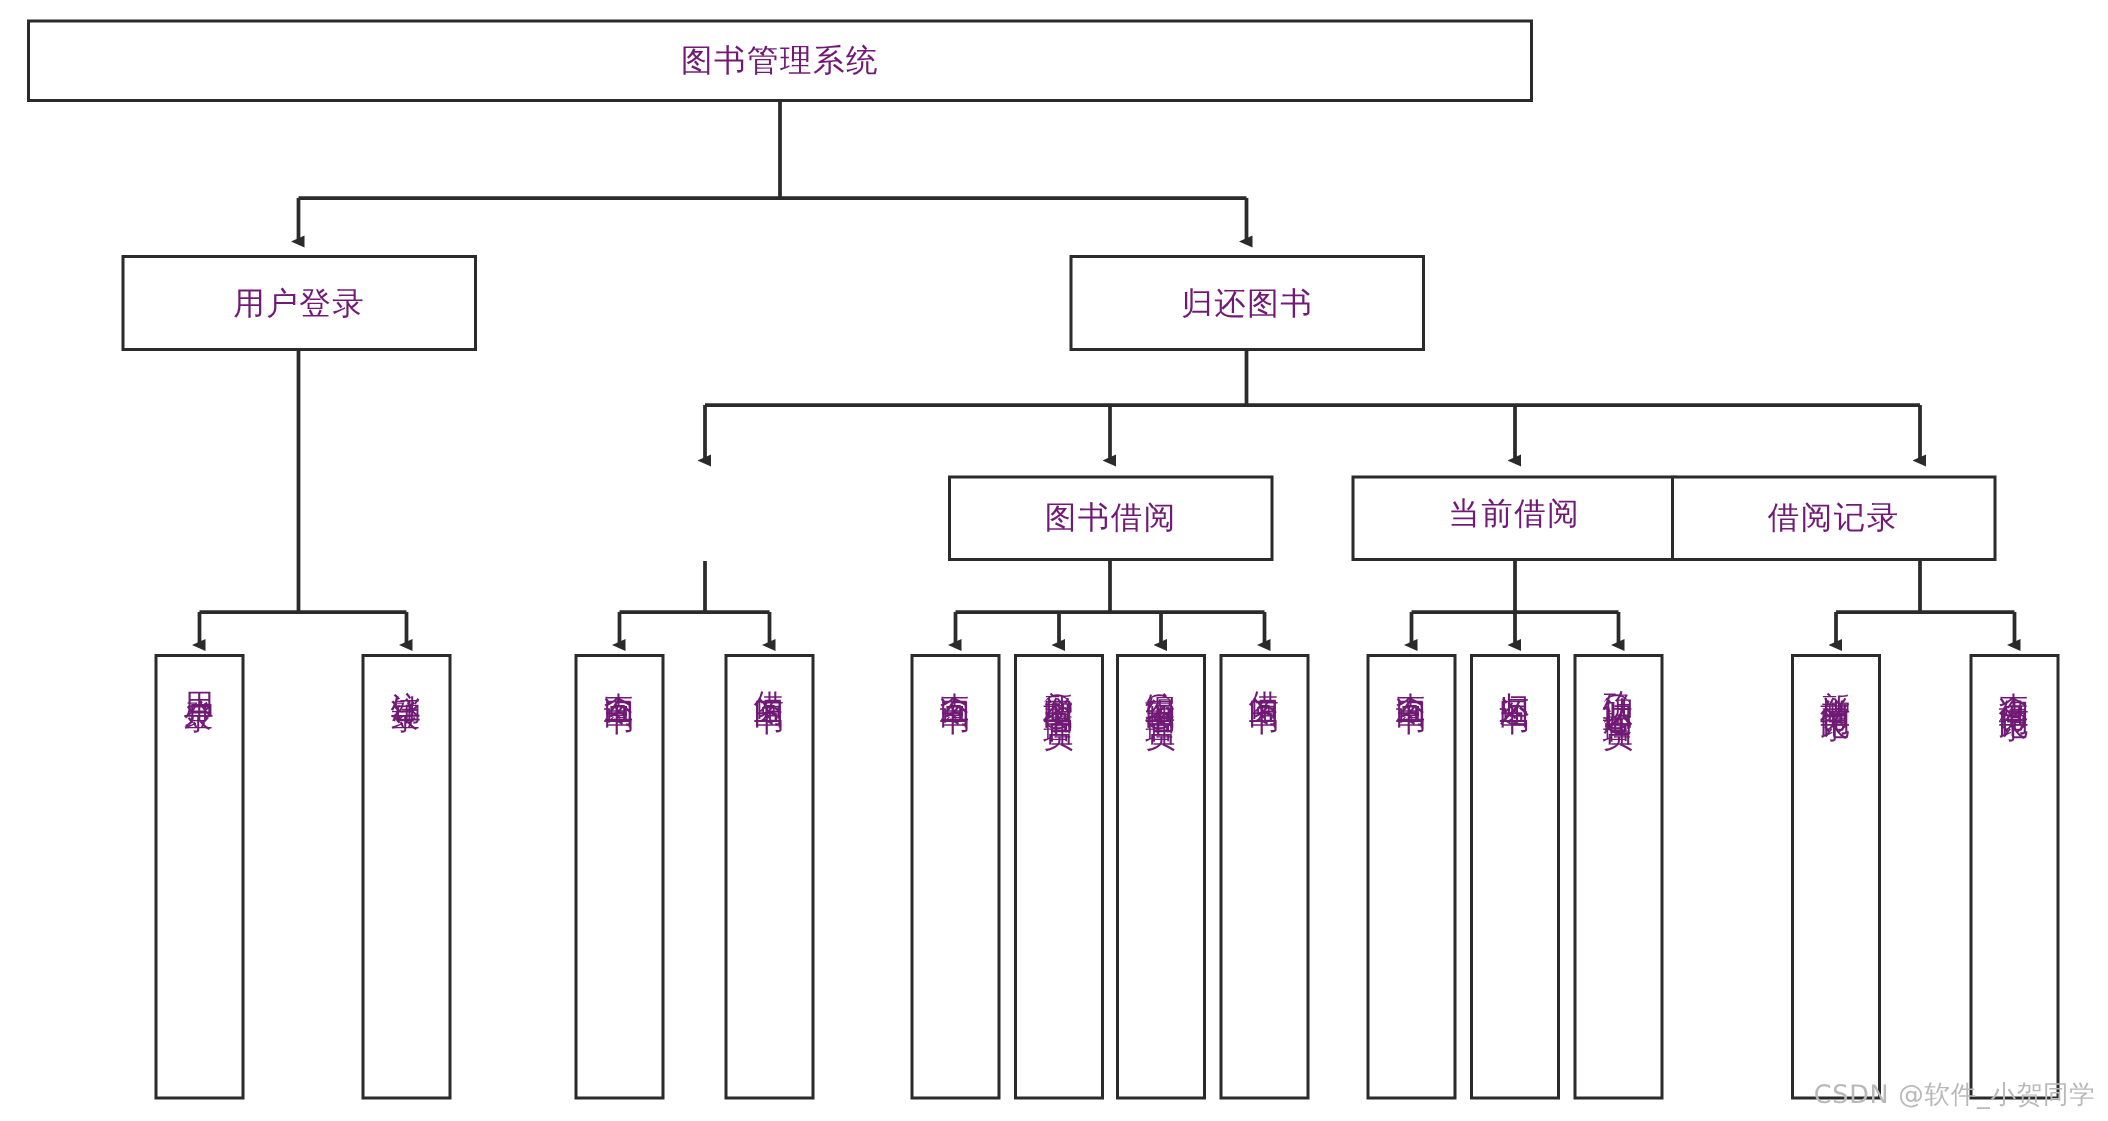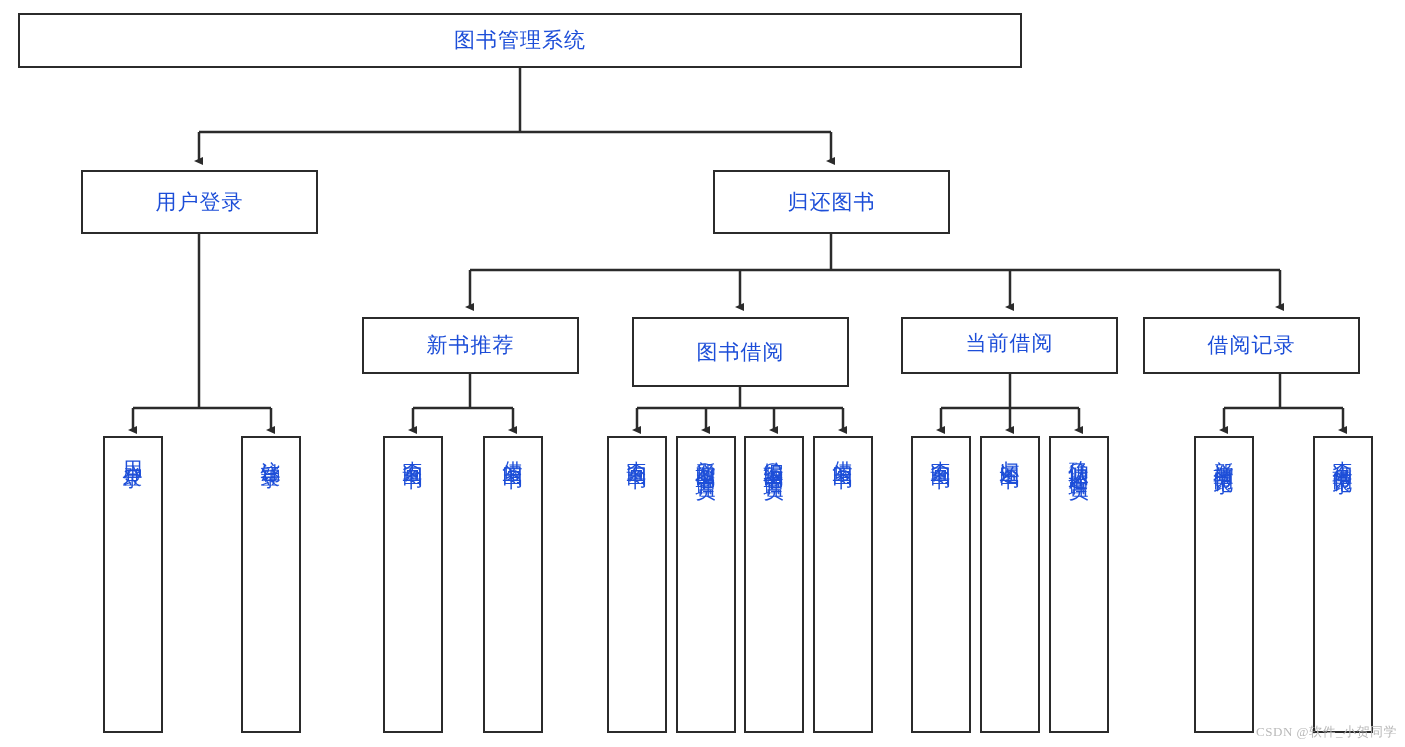--- a/index.html
+++ b/index.html
@@ -34,21 +34,21 @@
     border: 2.5px solid #2b2b2b;
     display: flex;
     align-items: center;
     justify-content: center;
     overflow: hidden;
   }
   .node-label {
     font-size: 21px;
     line-height: 1.15;
     letter-spacing: 1px;
-    color: #1d4ed8;
+    color: #701a75;
     white-space: nowrap;
     text-align: right;
   }
   .node.root .node-label { font-size: 21px; }
   .node.vertical {
     align-items: flex-start;
     justify-content: center;
     padding-top: 7px;
   }
   .node.vertical .node-label {
@@ -56,26 +56,25 @@
     text-orientation: upright;
     font-size: 20px;
     letter-spacing: 3px;
     line-height: 1;
     white-space: nowrap;
   }
   .watermark {
     position: absolute;
     right: 8px;
     bottom: 6px;
-    font-size: 13px;
+    font-size: 17px;
     color: #b9b9b9;
     letter-spacing: 0.5px;
     white-space: nowrap;
     user-select: none;
-    font-family: Liberation Serif, serif;
   }
 </style>
 </head>
 <body>
 
 <div id="canvas">
 
   <svg class="edges" viewBox="0 0 1405 747" xmlns="http://www.w3.org/2000/svg">
     <defs>
       <marker id="arrow" markerWidth="10" markerHeight="10" refX="5" refY="5" orient="auto" markerUnits="userSpaceOnUse">
@@ -134,33 +133,30 @@
   </div>
 
   <div class="node" style="left:81px; top:170px; width:237px; height:64px;">
     <span class="node-label">用户登录</span>
   </div>
 
   <div class="node" style="left:713px; top:170px; width:237px; height:64px;">
     <span class="node-label">归还图书</span>
   </div>
 
-  <div class="node" style="left:362px; top:317px; width:217px; height:57px;">
-    <span class="node-label">新书推荐</span>
-  </div>
-
-  <div class="node" style="left:632px; top:317px; width:217px; height:70px;">
+
+  <div class="node" style="left:632px; top:317px; width:217px; height:57px;">
     <span class="node-label">图书借阅</span>
   </div>
 
   <div class="node" style="left:901px; top:317px; width:217px; height:57px;font-family:Liberation Mono, monospace;">
     <span class="node-label">当前借阅</span>
   </div>
 
-  <div class="node" style="left:1143px; top:317px; width:217px; height:57px;">
+  <div class="node" style="left:1114px; top:317px; width:217px; height:57px;">
     <span class="node-label">借阅记录</span>
   </div>
 
   <div class="node vertical" style="left:103px; top:436px; width:60px; height:297px;">
     <span class="node-label">用户登录</span>
   </div>
 
   <div class="node vertical" style="left:241px; top:436px; width:60px; height:297px;">
     <span class="node-label">注销登录</span>
   </div>

